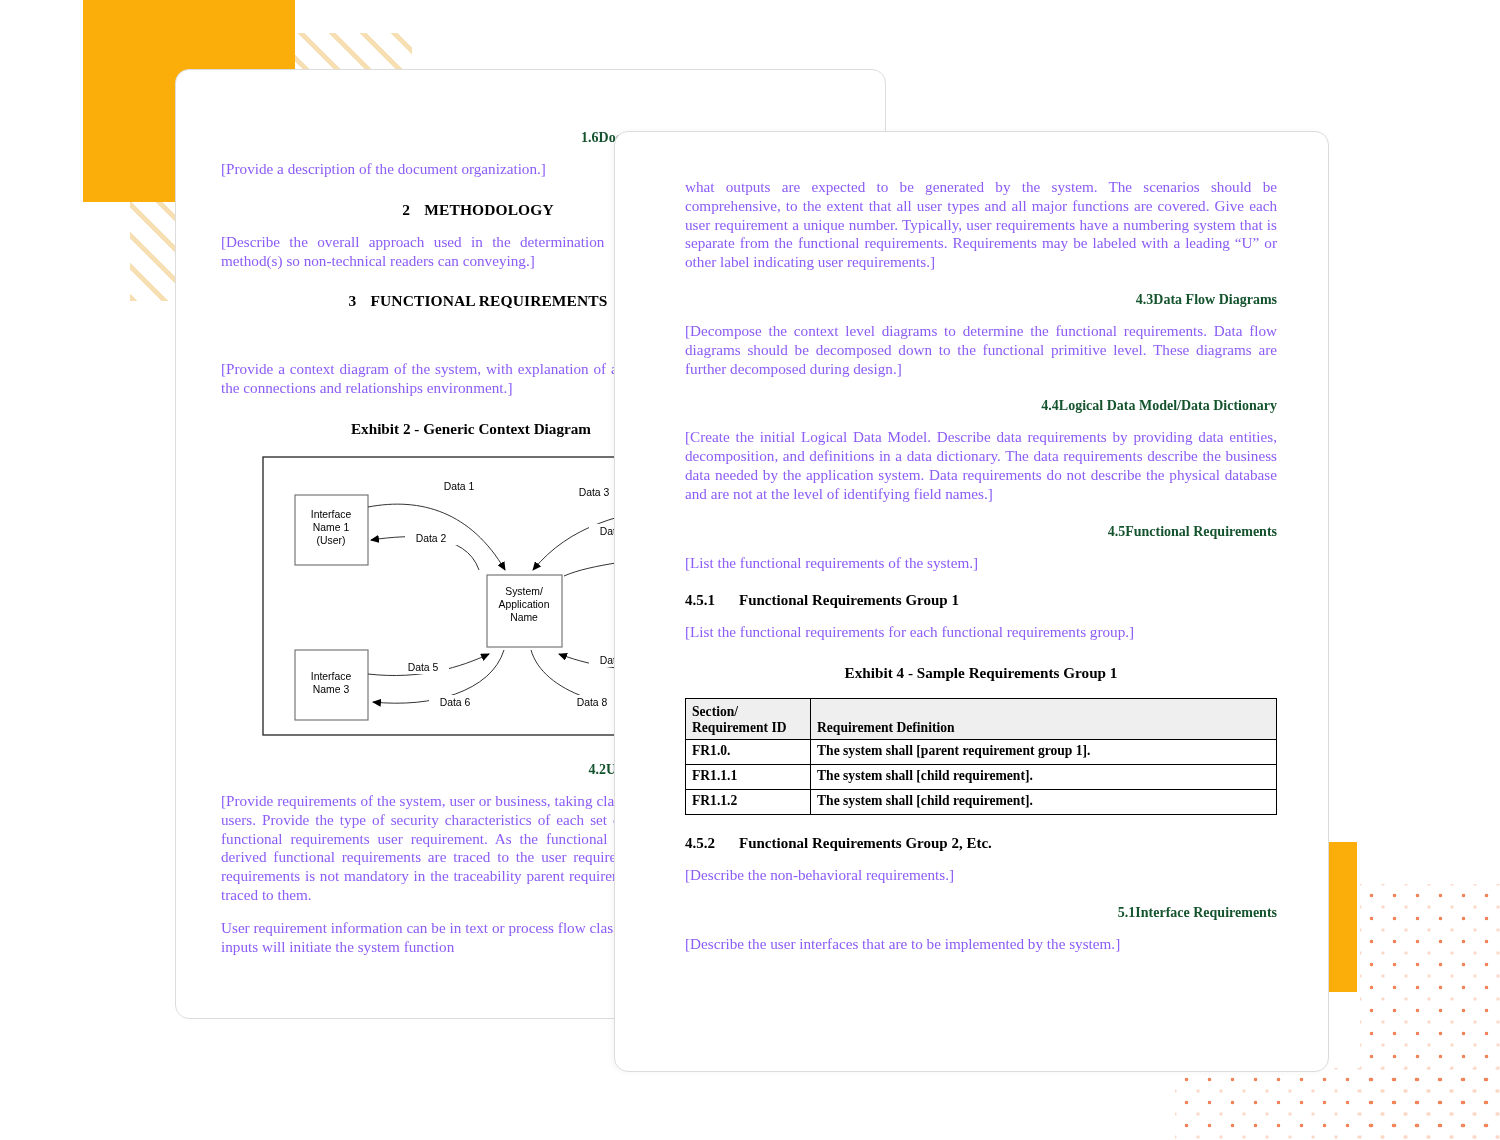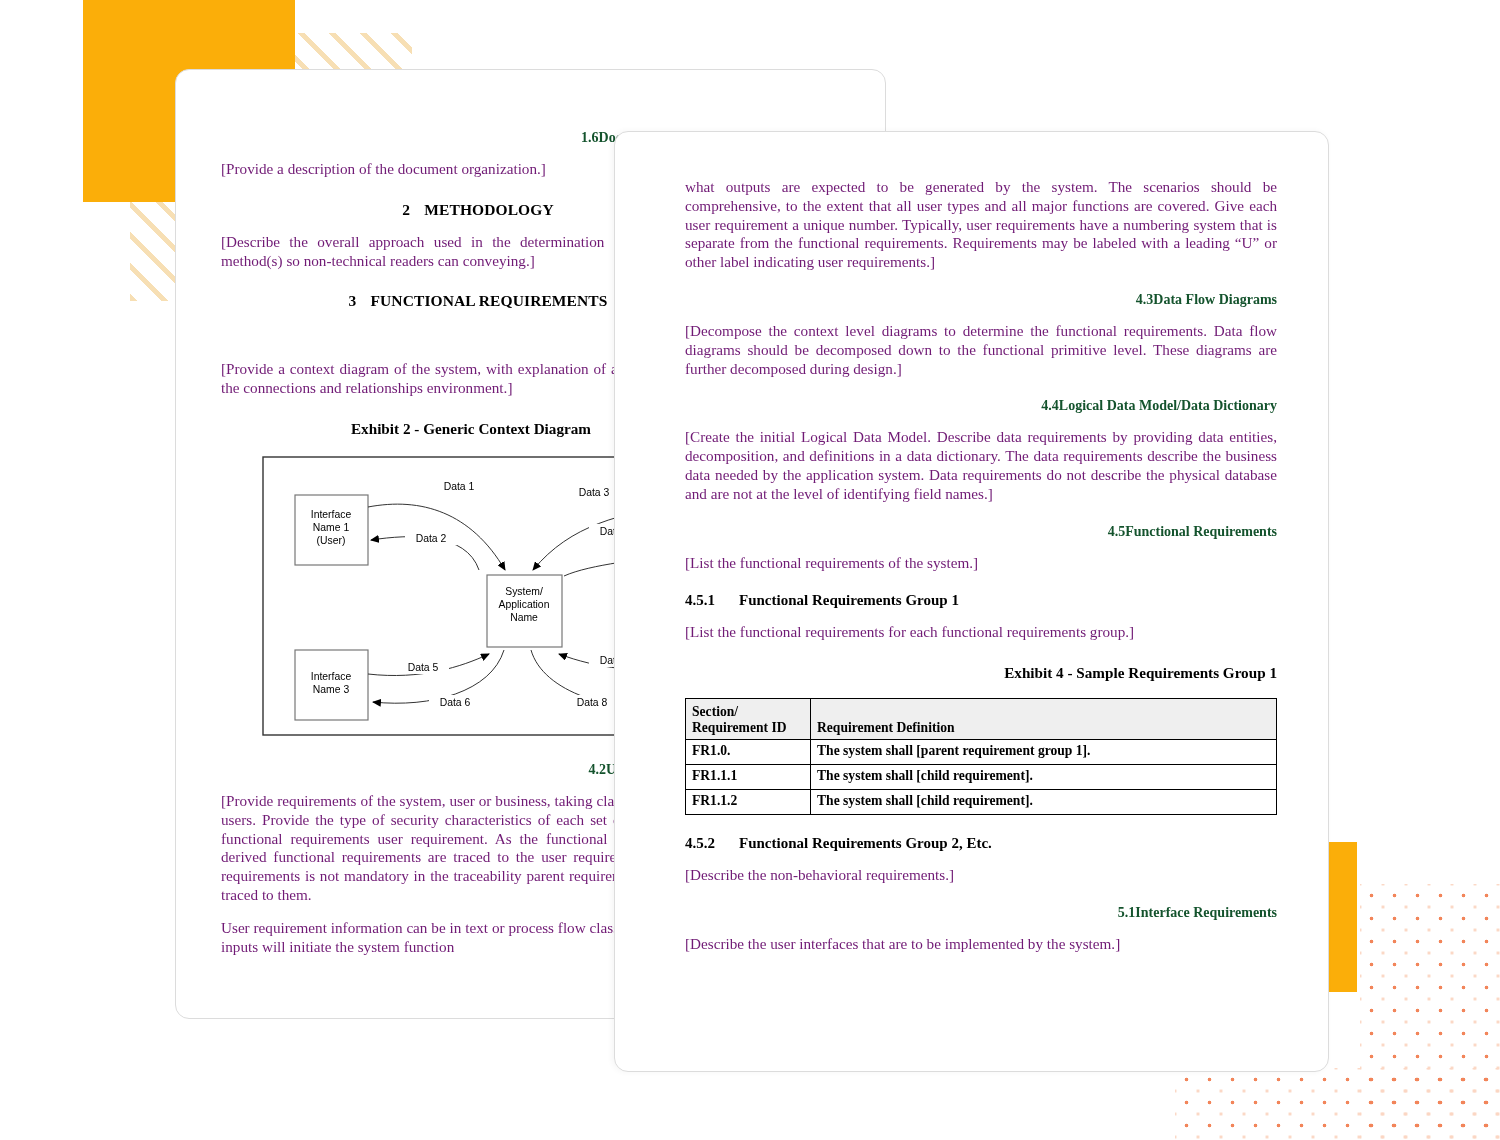--- a/index.html
+++ b/index.html
@@ -134,21 +134,21 @@
     font-size: 15px;
     font-weight: bold;
     color: #000;
     margin: 20px 0 0 0;
   }
   .h3 .num { display: inline-block; min-width: 54px; }
 
   .para {
     font-size: 15.2px;
     line-height: 18.8px;
-    color: #701a75;
+    color: #8b5cf6;
     margin: 14px 0 0 0;
     text-align: justify;
     text-justify: inter-word;
   }
   .nowrap-clip {
     white-space: nowrap;
     overflow: hidden;
   }
   #card-back .para, #card-back .h1, #card-back .h2, #card-back .h3 {
     width: 500px;
@@ -157,21 +157,21 @@
     width: 592px;
   }
 
   .exhibit-title {
     font-size: 15.2px;
     font-weight: bold;
     text-align: center;
     margin: 22px 0 0 0;
   }
   #card-back .exhibit-title { width: 500px; }
-  #card-front .exhibit-title { width: 592px; text-align: right; }
+  #card-front .exhibit-title { width: 592px; }
 
   
   .diagram-wrap {
     position: relative;
     margin-top: 14px;
     width: 500px;
     height: 290px;
     overflow: hidden;
   }
   .diagram-wrap svg { display: block; }

